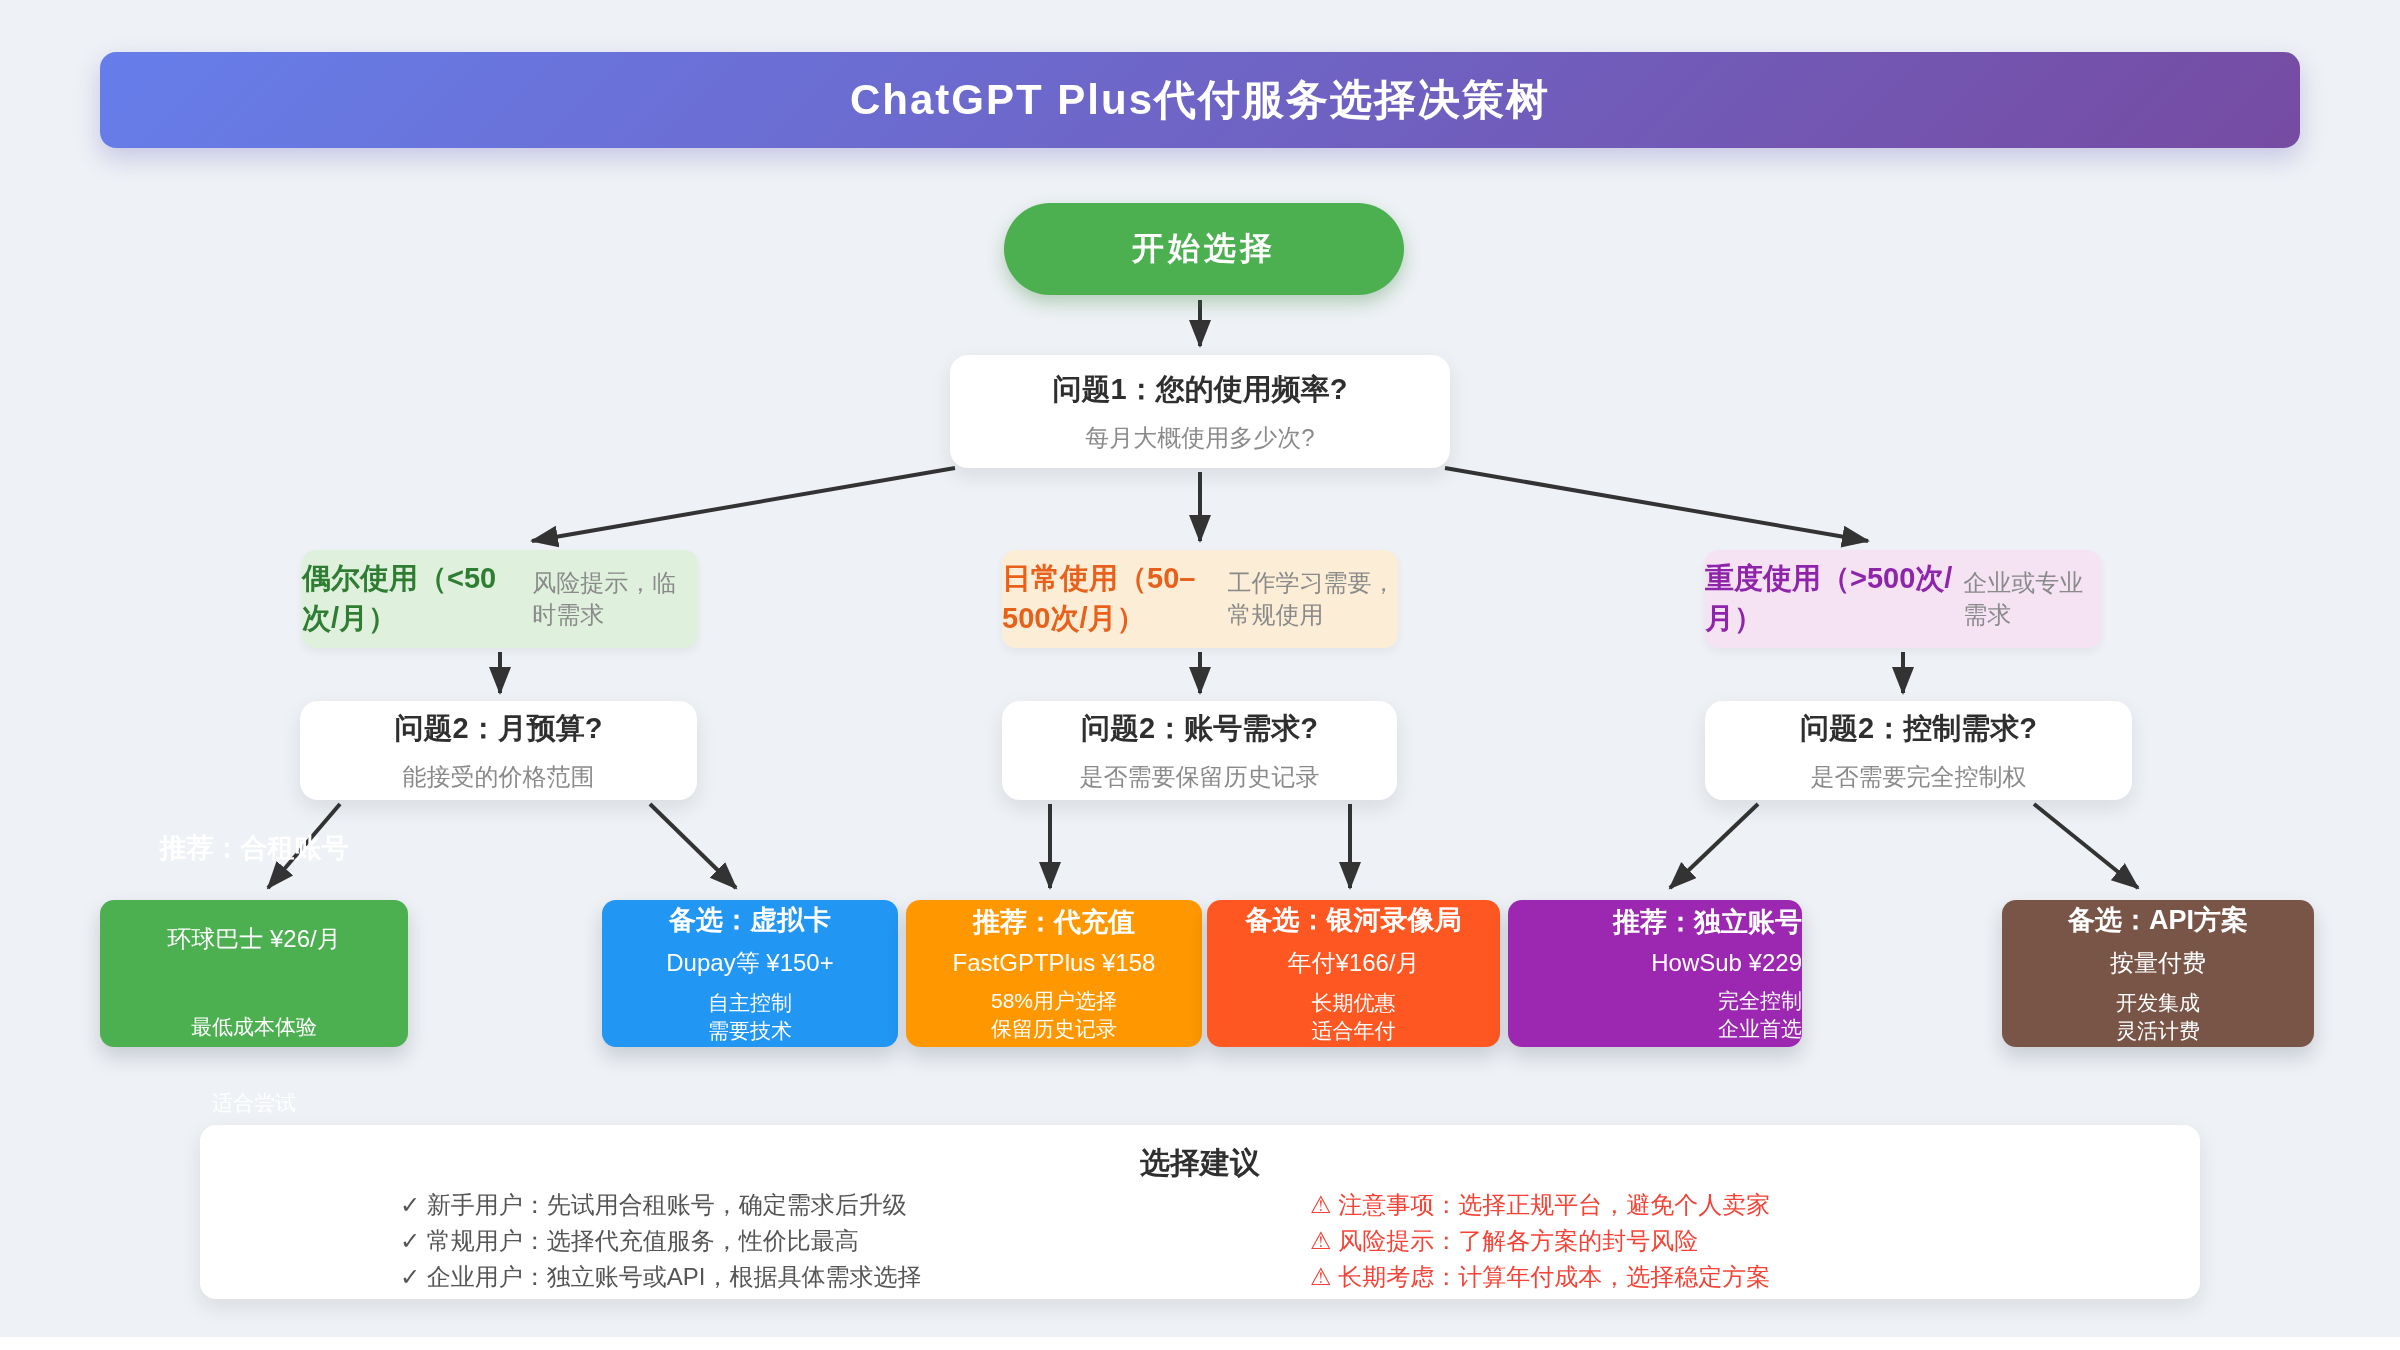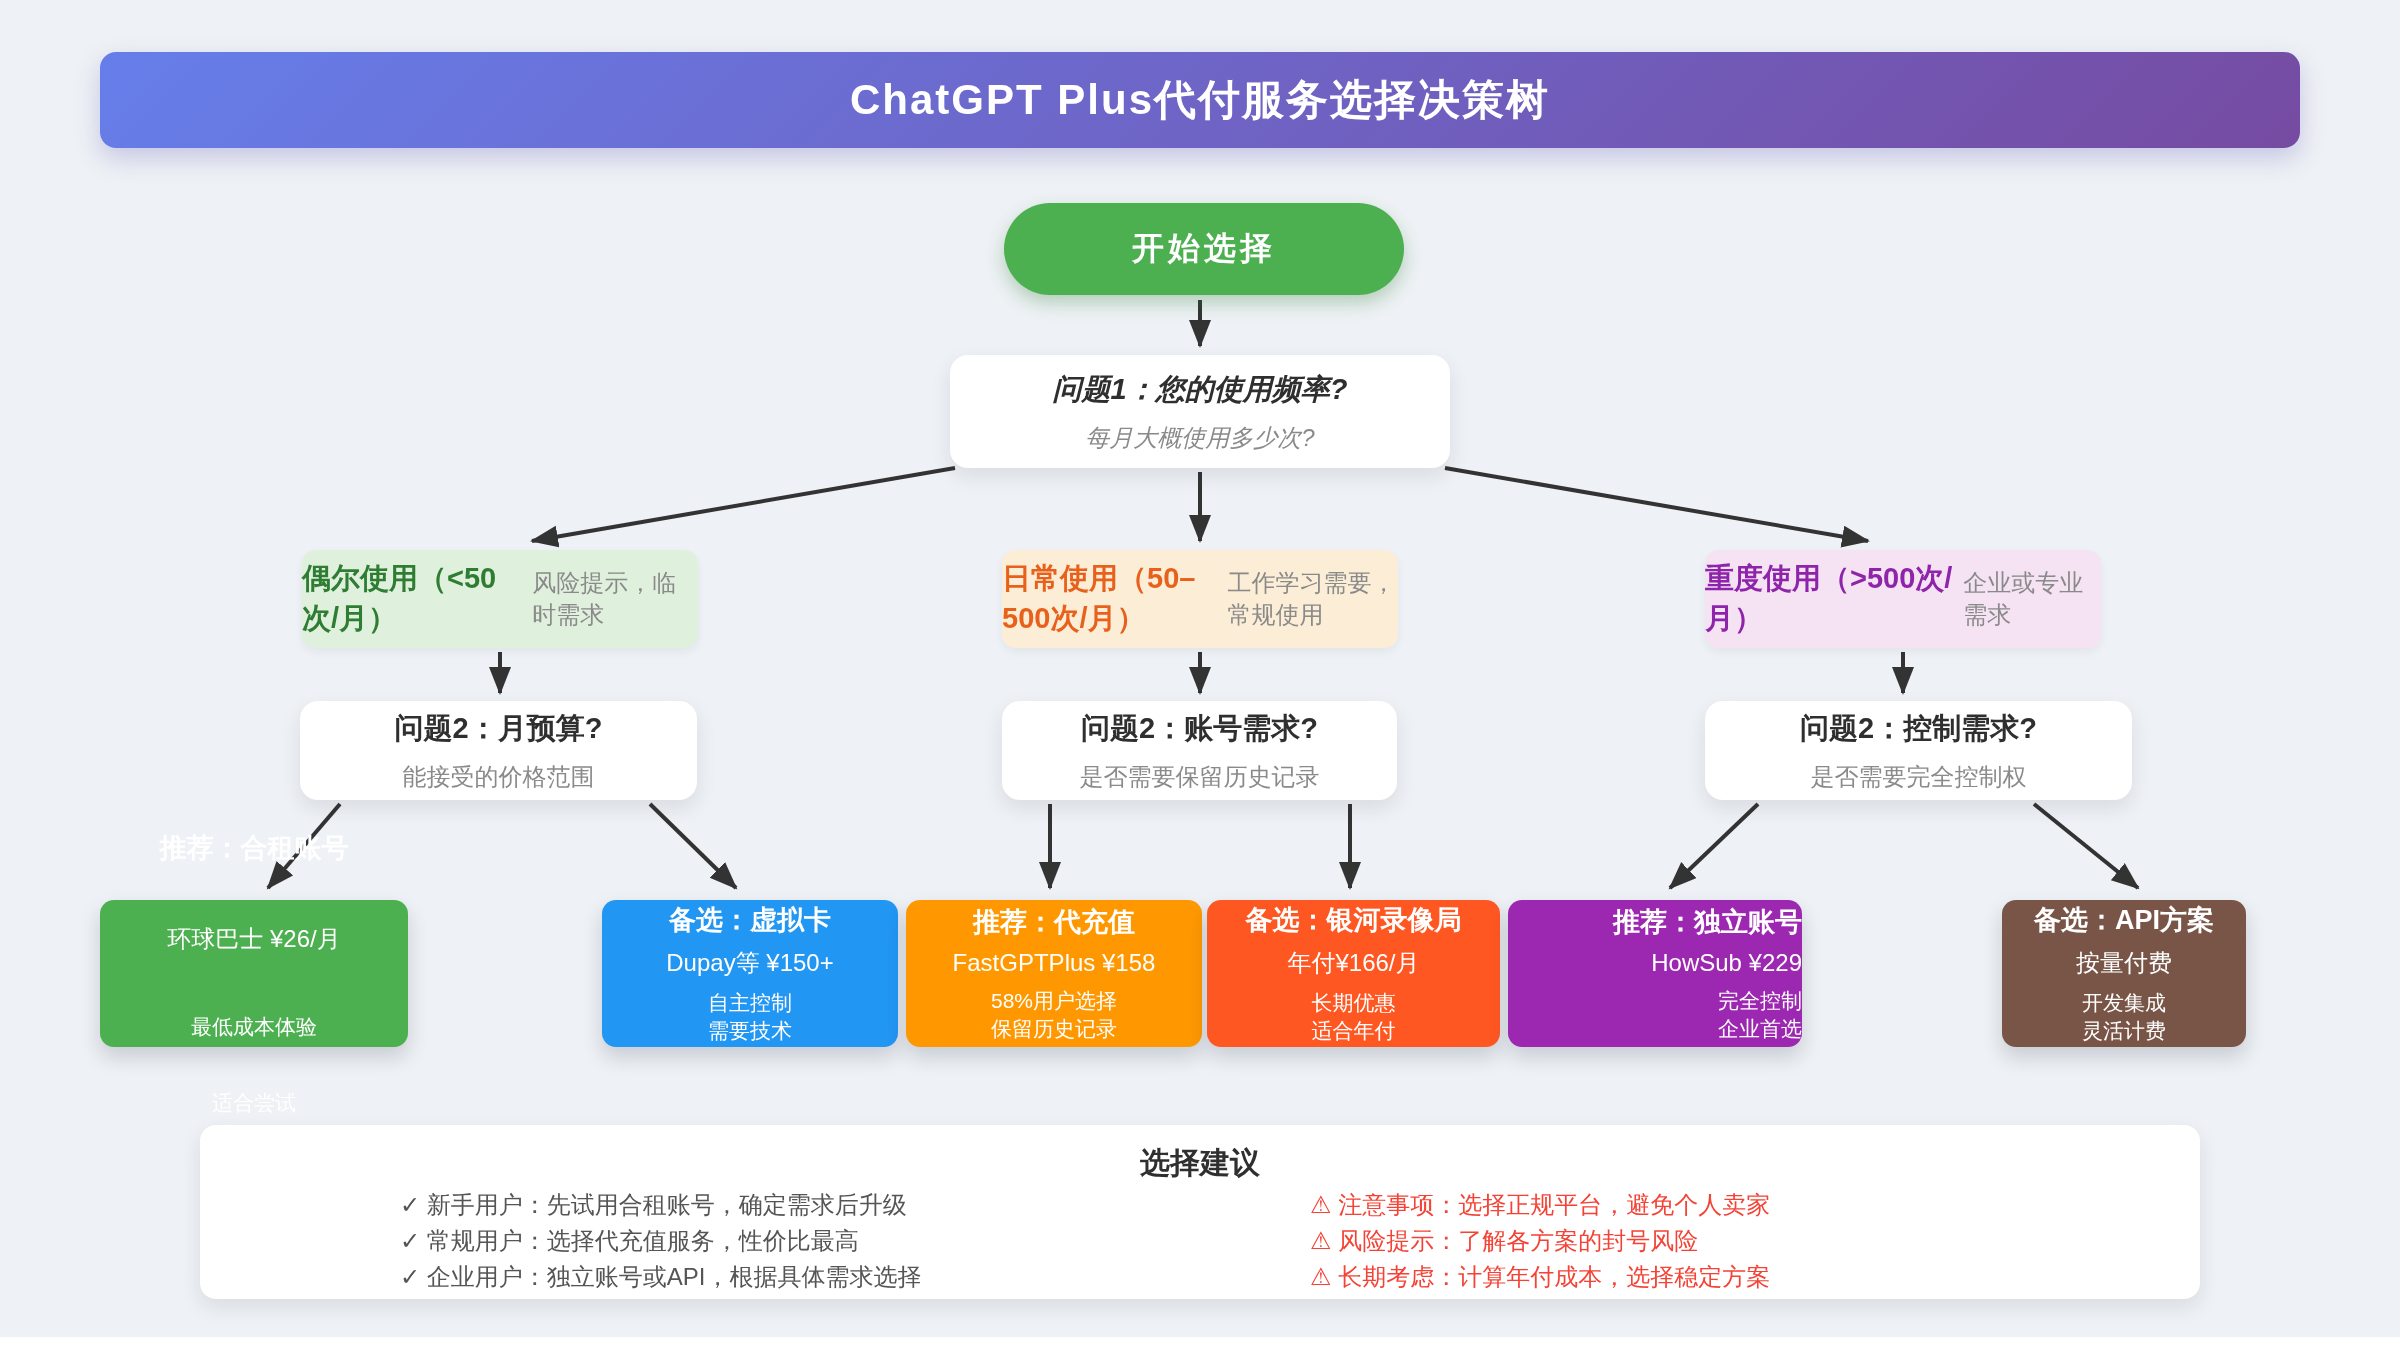--- a/index.html
+++ b/index.html
@@ -17,21 +17,21 @@
   .start-pill{position:absolute;left:1004px;top:203px;width:400px;height:92px;border-radius:46px;
     background:#4CAF50;display:flex;align-items:center;justify-content:center;
     box-shadow:0 8px 18px rgba(46,125,50,.30);}
   .start-pill span{color:#fff;font-size:32px;font-weight:bold;letter-spacing:4px;}
 
   .qbox{position:absolute;background:#ffffff;border-radius:18px;
     box-shadow:0 8px 20px rgba(30,41,59,.10);
     display:flex;flex-direction:column;align-items:center;justify-content:center;gap:12px;}
   .q-title{font-size:29px;font-weight:bold;color:#2f2f2f;}
   .q-sub{font-size:24px;color:#8a8a8a;}
-  .q1{left:950px;top:355px;width:500px;height:113px;font-style:italic;}
+  .q1{left:950px;top:355px;width:500px;height:113px;}
   .q2a{left:300px;top:701px;width:397px;height:99px;}
   .q2b{left:1002px;top:701px;width:395px;height:99px;}
   .q2c{left:1705px;top:701px;width:427px;height:99px;}
 
   .branch{position:absolute;top:550px;height:98px;border-radius:14px;
     display:flex;flex-direction:row;align-items:center;justify-content:center;gap:8px;
     box-shadow:0 4px 10px rgba(30,41,59,.06);}
   .b-title{font-size:29px;font-weight:bold;}
   .b-sub{font-size:24px;color:#8a8a8a;}
   .branch-1{left:302px;width:396px;background:#DFF0DD;}
@@ -45,21 +45,21 @@
     display:flex;flex-direction:column;align-items:center;justify-content:center;
     box-shadow:0 10px 20px rgba(30,41,59,.18);}
   .leaf .l-title{font-size:27px;font-weight:bold;margin-bottom:9px;}
   .leaf .l-line1{font-size:24px;margin-bottom:10px;}
   .leaf .l-small{font-size:21px;line-height:1.32;}
   .leaf-1{left:100px;width:308px;background:#4CAF50;gap:48px;}
   .leaf-2{left:602px;width:296px;background:#2196F3;}
   .leaf-3{left:906px;width:296px;background:#FF9800;}
   .leaf-4{left:1207px;width:293px;background:#FF5722;}
   .leaf-5{left:1508px;width:294px;background:#9C27B0;align-items:flex-end;}
-  .leaf-6{left:2002px;width:244px;background:#795548;}
+  .leaf-6{left:2002px;width:312px;background:#795548;}
 
   .advice{position:absolute;left:200px;top:1125px;width:2000px;height:174px;background:#ffffff;
     border-radius:16px;box-shadow:0 8px 20px rgba(30,41,59,.10);}
   .advice .a-title{position:absolute;left:0;right:0;top:18px;text-align:center;
     font-size:30px;font-weight:bold;color:#2f2f2f;}
   .a-col{position:absolute;top:62px;font-size:24px;line-height:36px;}
   .a-col.tips{left:200px;color:#555555;}
   .a-col.warnings{left:1110px;color:#F44336;}
 
   .bottom-edge{position:absolute;left:0;bottom:0;width:2400px;height:13px;background:#ffffff;}

